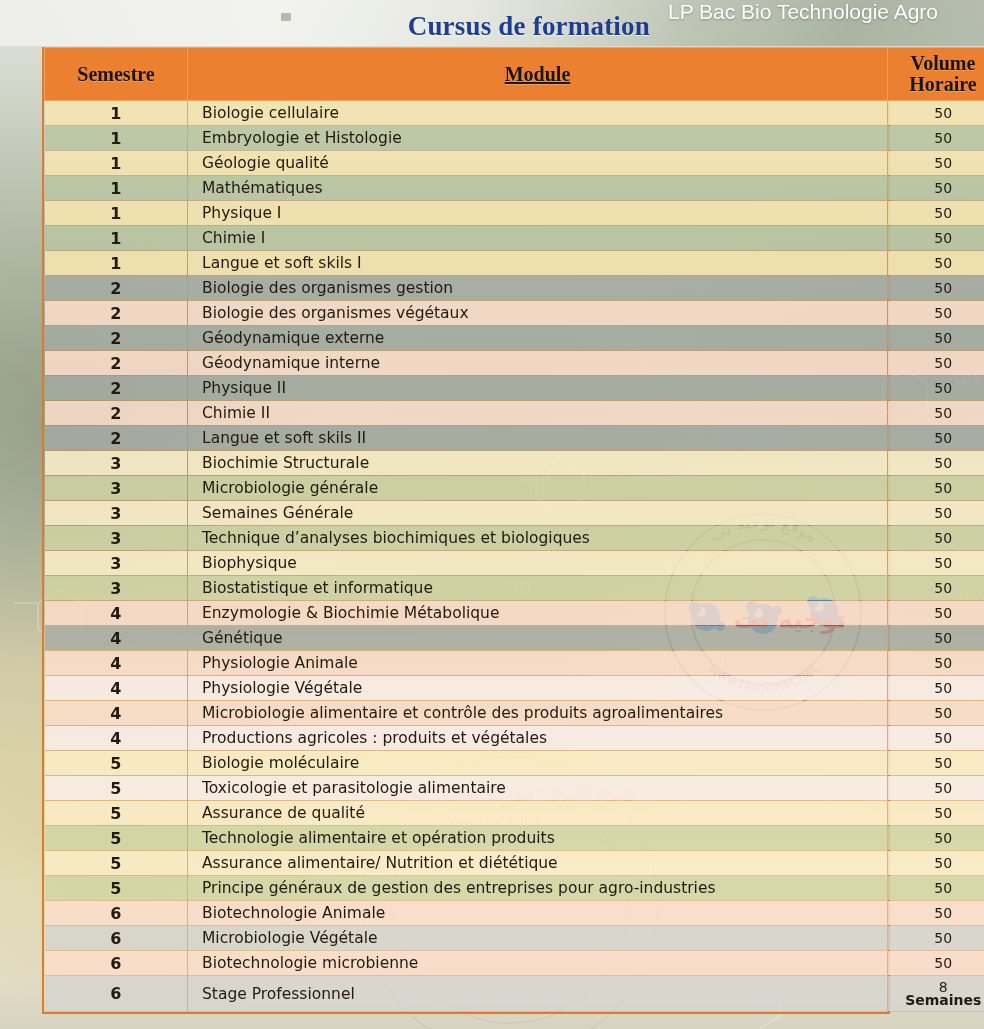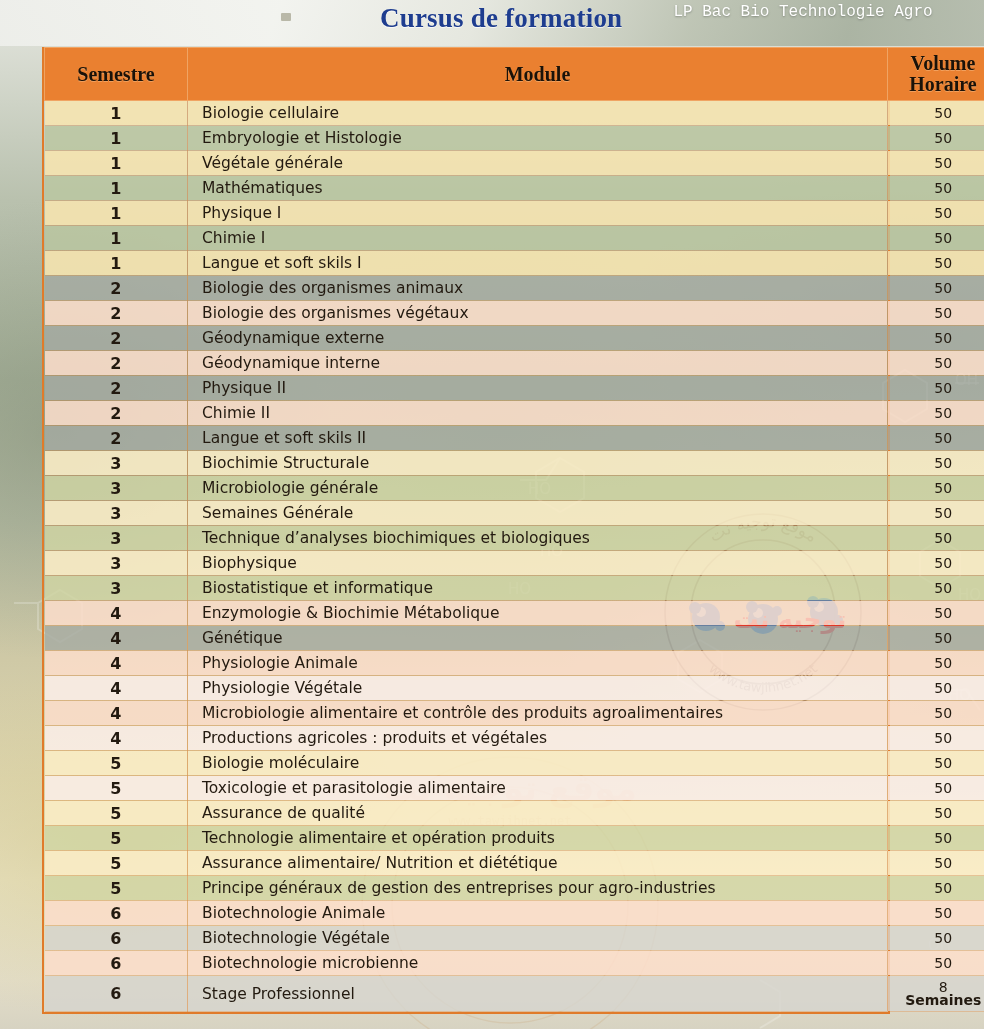--- a/index.html
+++ b/index.html
@@ -54,38 +54,38 @@
         rgba(238,239,235,0.92) 0%,
         rgba(243,244,240,0.95) 28%,
         rgba(230,232,224,0.92) 48%,
         rgba(186,193,176,0.88) 70%,
         rgba(164,174,156,0.88) 86%,
         rgba(176,184,168,0.88) 100%);
   }
 
   #main-title {
     position: absolute;
-    left: 380px; top: 3px;
+    left: 380px; top: 11px;
     width: 270px;
-    text-align: left;
+    text-align: right;
     font-family: "Liberation Serif", serif;
     font-weight: bold;
     font-size: 27px;
     color: #1e3d8f;
     letter-spacing: 0.2px;
     text-shadow: 0 1px 0 rgba(255,255,255,0.7);
   }
 
   #right-title {
     position: absolute;
     right: 16px; top: 1px;
     width: 330px;
     text-align: center;
-    font-family: Liberation Mono, monospace;
-    font-size: 16px;
+    font-family: Liberation Sans, sans-serif;
+    font-size: 21px;
     line-height: 22px;
     color: #ffffff;
     text-shadow: 0 1px 2px rgba(90,95,85,0.55);
   }
   #right-title div { white-space: nowrap; }
 
   #deco-square {
     position: absolute;
     left: 281px; top: 13px;
     width: 10px; height: 8px;
@@ -118,21 +118,21 @@
     color: #1b1208;
     font-family: "Liberation Serif", serif;
     font-weight: bold;
     font-size: 20px;
     height: 53px;
     border: 1px solid #f0a463;
     text-shadow: 0 1px 0 rgba(255,220,180,0.35);
     line-height: 21px;
   }
   thead th.c-sem   { width: 143px; }
-  thead th.c-mod   { width: 700px; }
+  thead th.c-mod   { width: 700px; text-decoration: underline; }
   thead th.c-vol   { width: 111px; }
 
   tbody td {
     height: 25px;
     border-top: 1px solid rgba(224,123,42,0.55);
     border-bottom: 1px solid rgba(224,123,42,0.30);
     font-family: "DejaVu Sans", sans-serif;
     color: #231a10;
     font-size: 15.5px;
     overflow: hidden;
@@ -261,21 +261,21 @@
           <td class="mod">Biologie cellulaire</td>
           <td class="vol"><span>50</span></td>
         </tr>
         <tr class="t-sage">
           <td class="sem">1</td>
           <td class="mod">Embryologie et Histologie</td>
           <td class="vol"><span>50</span></td>
         </tr>
         <tr class="t-cream">
           <td class="sem">1</td>
-          <td class="mod">Végétale générale</td>
+          <td class="mod">Géologie qualité</td>
           <td class="vol"><span>50</span></td>
         </tr>
         <tr class="t-sage">
           <td class="sem">1</td>
           <td class="mod">Mathématiques</td>
           <td class="vol"><span>50</span></td>
         </tr>
         <tr class="t-cream">
           <td class="sem">1</td>
           <td class="mod">Physique I</td>
@@ -286,21 +286,21 @@
           <td class="mod">Chimie I</td>
           <td class="vol"><span>50</span></td>
         </tr>
         <tr class="t-cream">
           <td class="sem">1</td>
           <td class="mod">Langue et soft skils I</td>
           <td class="vol"><span>50</span></td>
         </tr>
         <tr class="t-grey">
           <td class="sem">2</td>
-          <td class="mod">Biologie des organismes animaux</td>
+          <td class="mod">Biologie des organismes gestion</td>
           <td class="vol"><span>50</span></td>
         </tr>
         <tr class="t-peach">
           <td class="sem">2</td>
           <td class="mod">Biologie des organismes végétaux</td>
           <td class="vol"><span>50</span></td>
         </tr>
         <tr class="t-grey">
           <td class="sem">2</td>
           <td class="mod">Géodynamique externe</td>
@@ -416,21 +416,21 @@
           <td class="mod">Principe généraux de gestion des entreprises pour agro-industries</td>
           <td class="vol"><span>50</span></td>
         </tr>
         <tr class="t-peach">
           <td class="sem">6</td>
           <td class="mod">Biotechnologie Animale</td>
           <td class="vol"><span>50</span></td>
         </tr>
         <tr class="t-greylt">
           <td class="sem">6</td>
-          <td class="mod">Biotechnologie Végétale</td>
+          <td class="mod">Microbiologie Végétale</td>
           <td class="vol"><span>50</span></td>
         </tr>
         <tr class="t-peach">
           <td class="sem">6</td>
           <td class="mod">Biotechnologie microbienne</td>
           <td class="vol"><span>50</span></td>
         </tr>
         <tr class="t-greylt tall">
           <td class="sem">6</td>
           <td class="mod">Stage Professionnel</td>

